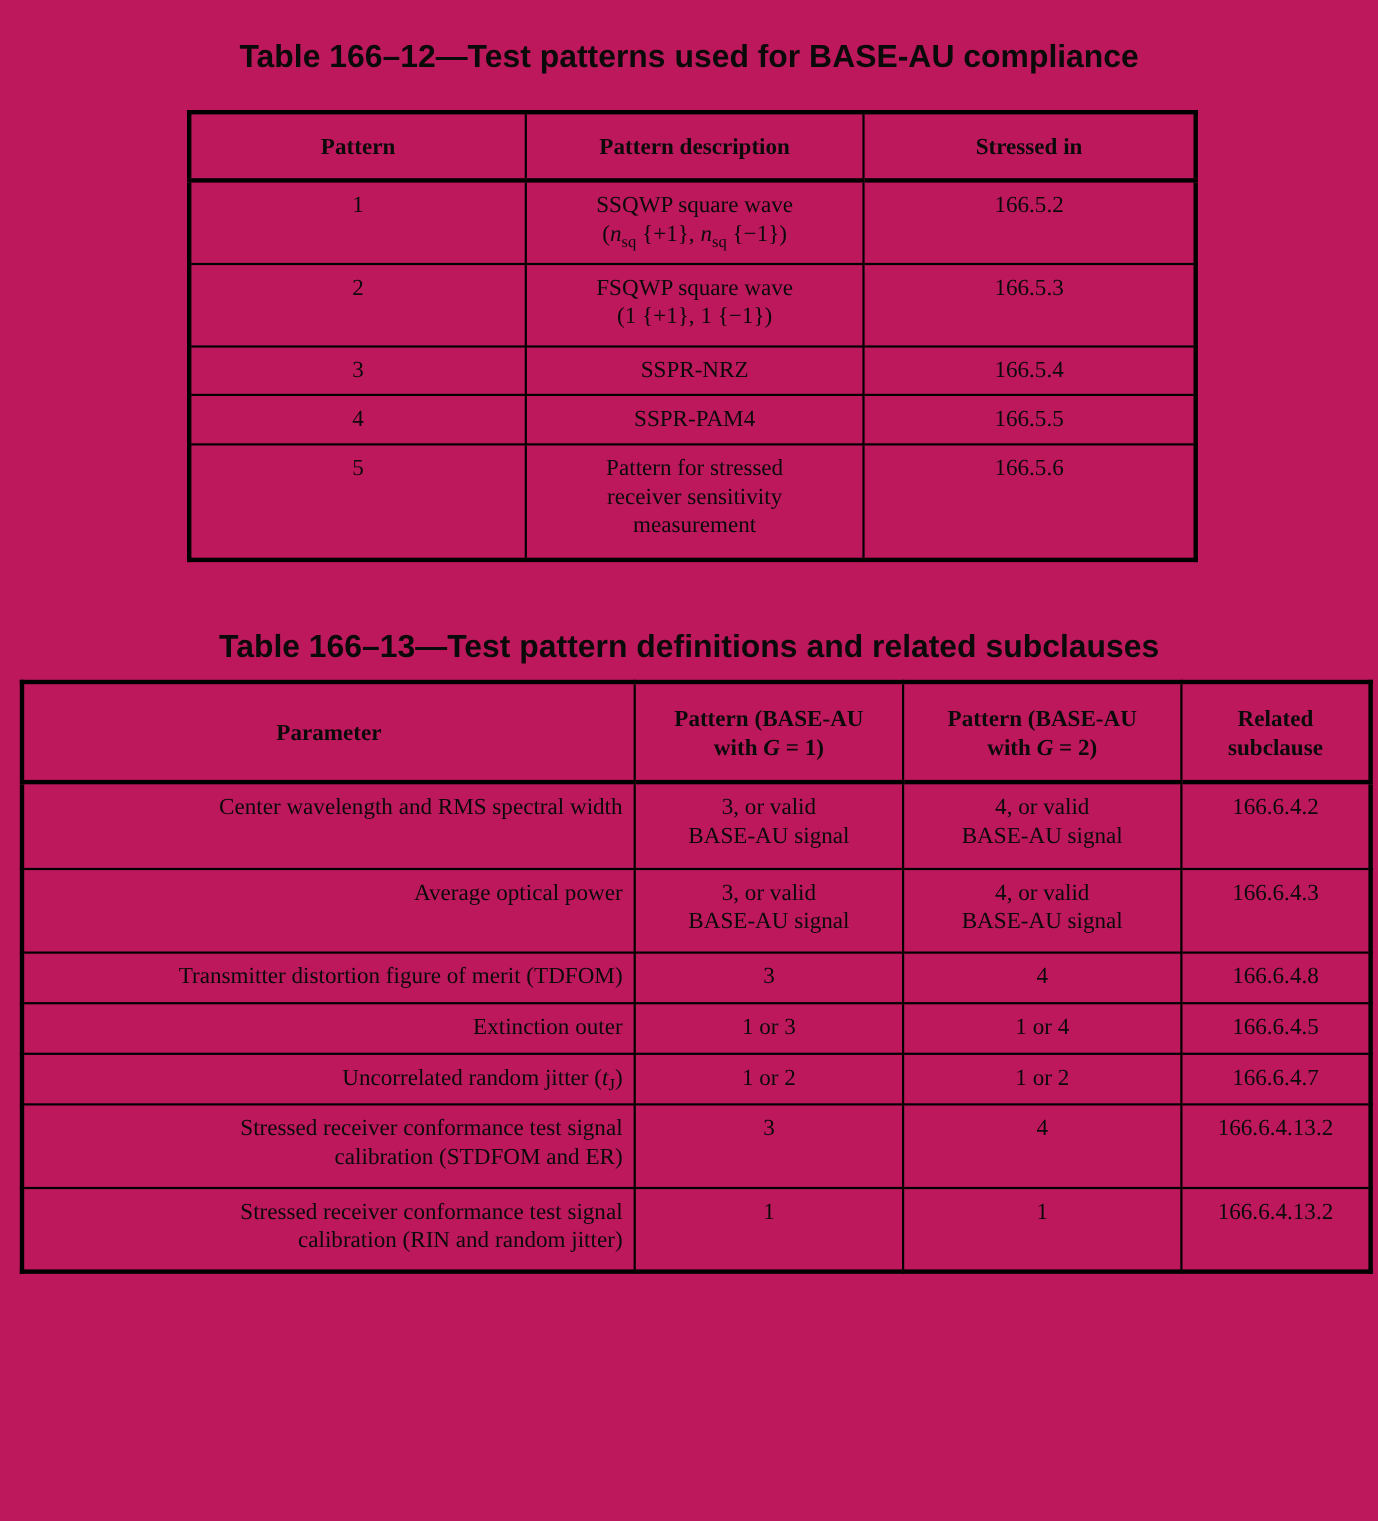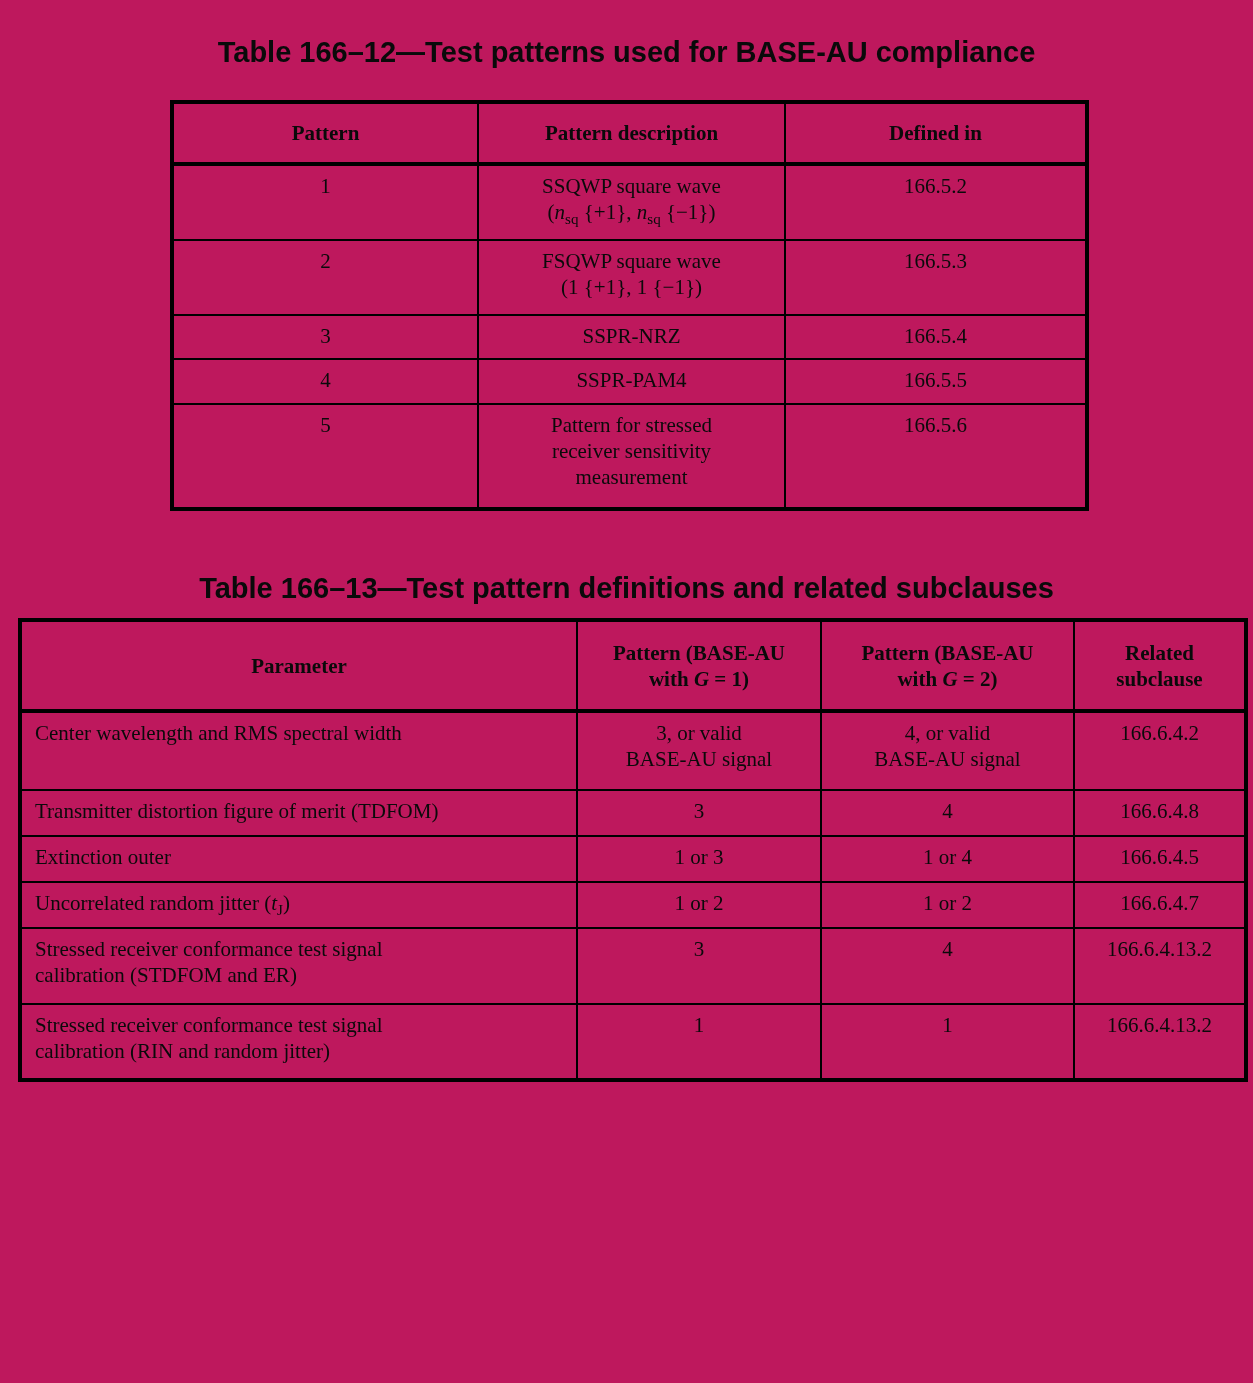--- a/index.html
+++ b/index.html
@@ -48,42 +48,42 @@
     text-align: center;
     vertical-align: middle;
     padding: 4px 6px;
   }
   td {
     vertical-align: top;
     padding-top: 7px;
     padding-bottom: 4px;
   }
   td.center { text-align: center; padding-left: 4px; padding-right: 4px; }
-  td.param  { text-align: left; padding-left: 13px; }
+  td.param  { text-align: right; padding-left: 13px; padding-right: 10px; }
   sub { font-size: 72%; line-height: 0; }
   i { font-style: italic; }
 </style>
 </head>
 <body>
 
 <div class="page">
 
   <div class="caption caption-1">Table 166–12—Test patterns used for BASE-AU compliance</div>
 
   <table class="t1">
     <colgroup>
       <col style="width:306px">
         <col style="width:307px">
         <col style="width:302px">
     </colgroup>
     <thead>
       <tr style="height:62px">
         <th>Pattern</th>
         <th>Pattern description</th>
-        <th>Defined in</th>
+        <th>Stressed in</th>
       </tr>
     </thead>
     <tbody>
       <tr style="height:76px">
         <td class="center">1</td>
         <td class="center">SSQWP square wave<br>(<i>n</i><sub>sq</sub> {+1}, <i>n</i><sub>sq</sub> {−1})</td>
         <td class="center">166.5.2</td>
       </tr>
       <tr style="height:75px">
         <td class="center">2</td>
@@ -125,20 +125,26 @@
         <th>Related<br>subclause</th>
       </tr>
     </thead>
     <tbody>
       <tr style="height:79px">
         <td class="param">Center wavelength and RMS spectral width</td>
         <td class="center">3, or valid<br>BASE-AU signal</td>
         <td class="center">4, or valid<br>BASE-AU signal</td>
         <td class="center">166.6.4.2</td>
       </tr>
+      <tr style="height:76px">
+        <td class="param">Average optical power</td>
+        <td class="center">3, or valid<br>BASE-AU signal</td>
+        <td class="center">4, or valid<br>BASE-AU signal</td>
+        <td class="center">166.6.4.3</td>
+      </tr>
       <tr style="height:46px">
         <td class="param">Transmitter distortion figure of merit (TDFOM)</td>
         <td class="center">3</td>
         <td class="center">4</td>
         <td class="center">166.6.4.8</td>
       </tr>
       <tr style="height:46px">
         <td class="param">Extinction outer</td>
         <td class="center">1 or 3</td>
         <td class="center">1 or 4</td>

